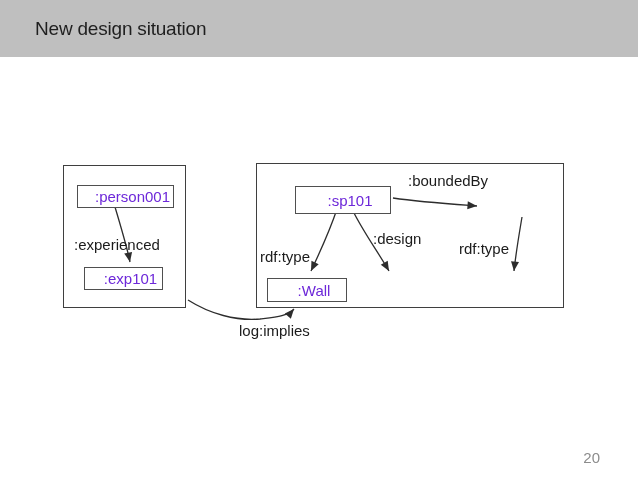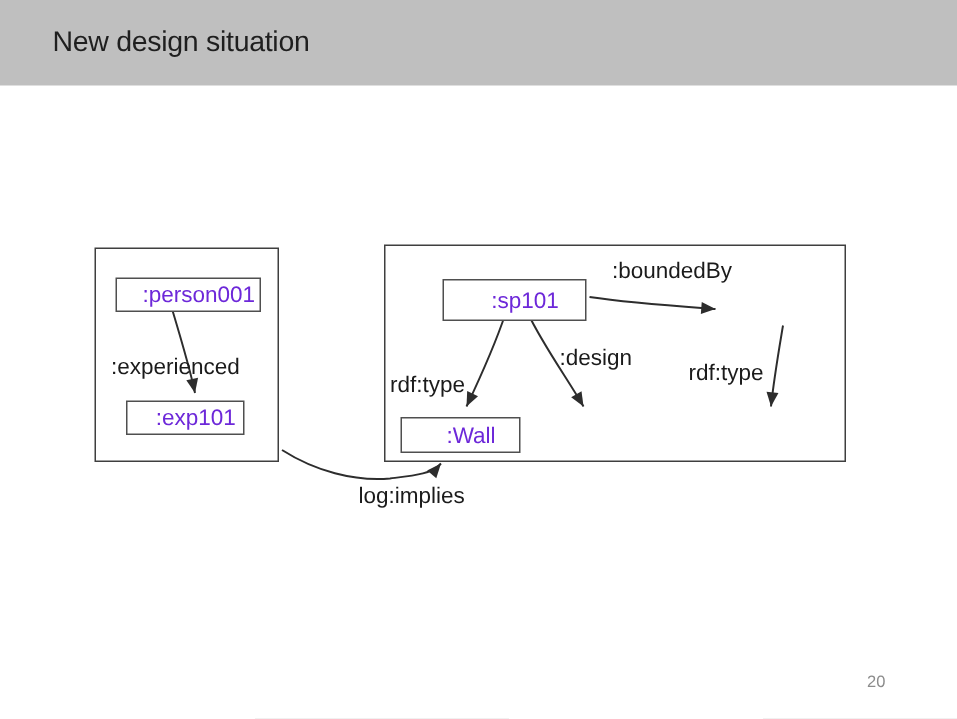--- a/index.html
+++ b/index.html
@@ -58,22 +58,22 @@
   }
   .lbl-experienced { left: 74px;  top: 236px; }
   .lbl-boundedby   { left: 408px; top: 172px; }
   .lbl-rdftype-space { left: 260px; top: 248px; }
   .lbl-feels       { left: 373px; top: 230px; }
   .lbl-rdftype-wall { left: 459px; top: 240px; }
   .lbl-implies     { left: 209px; top: 322px; margin-left: 30px; }
   .page-number {
     position: absolute;
     left: 578px; top: 449px; width: 22px;
-    text-align: left;
-    font-size: 11px; color: #8c8c8c;
+    text-align: right;
+    font-size: 15px; color: #8c8c8c;
   }
 </style>
 </head>
 <body>
 
 <div class="slide">
 
   <header class="slide-header">
     <h1 class="slide-title">New design situation</h1>
   </header>

